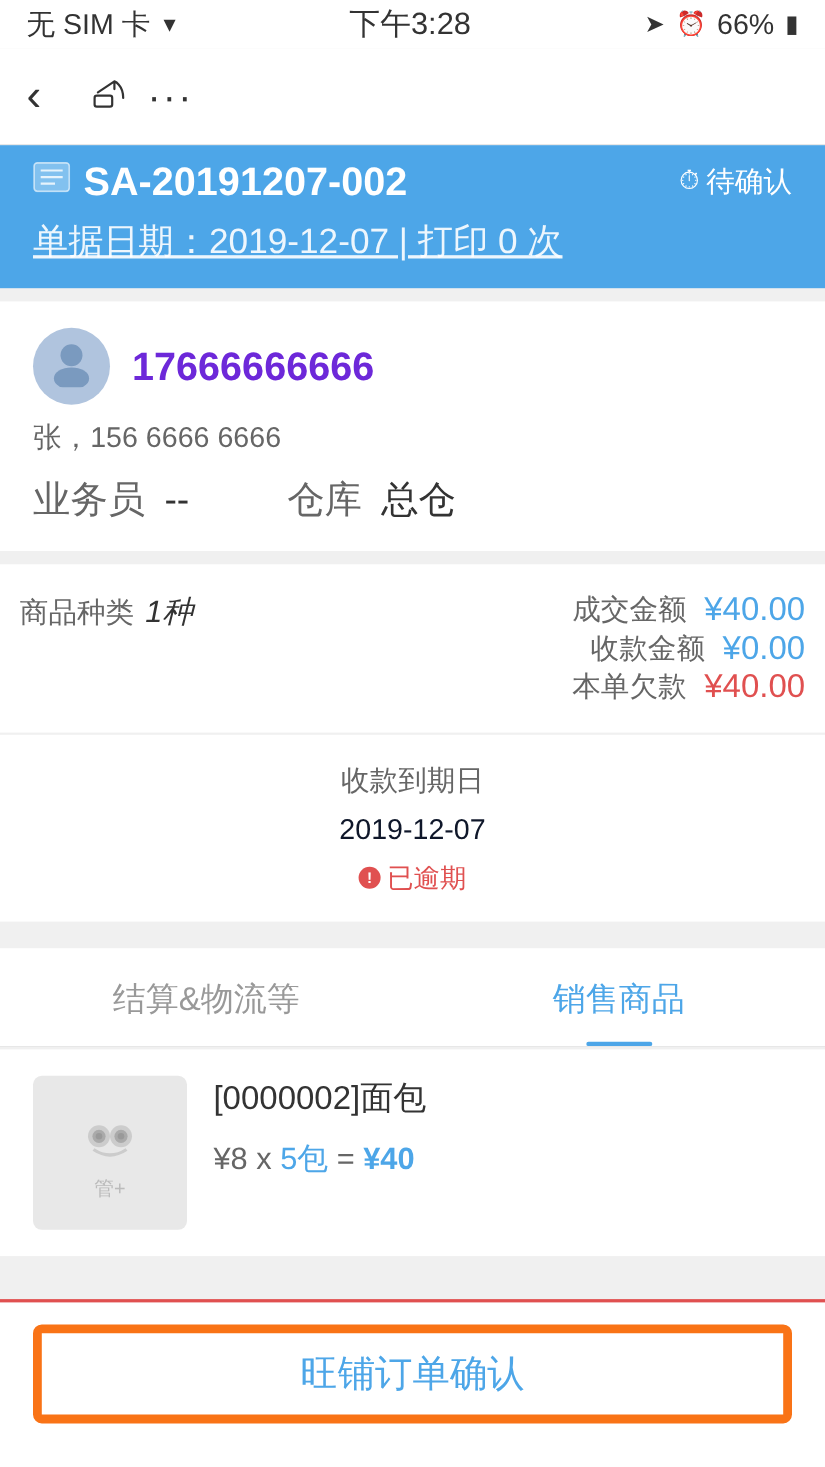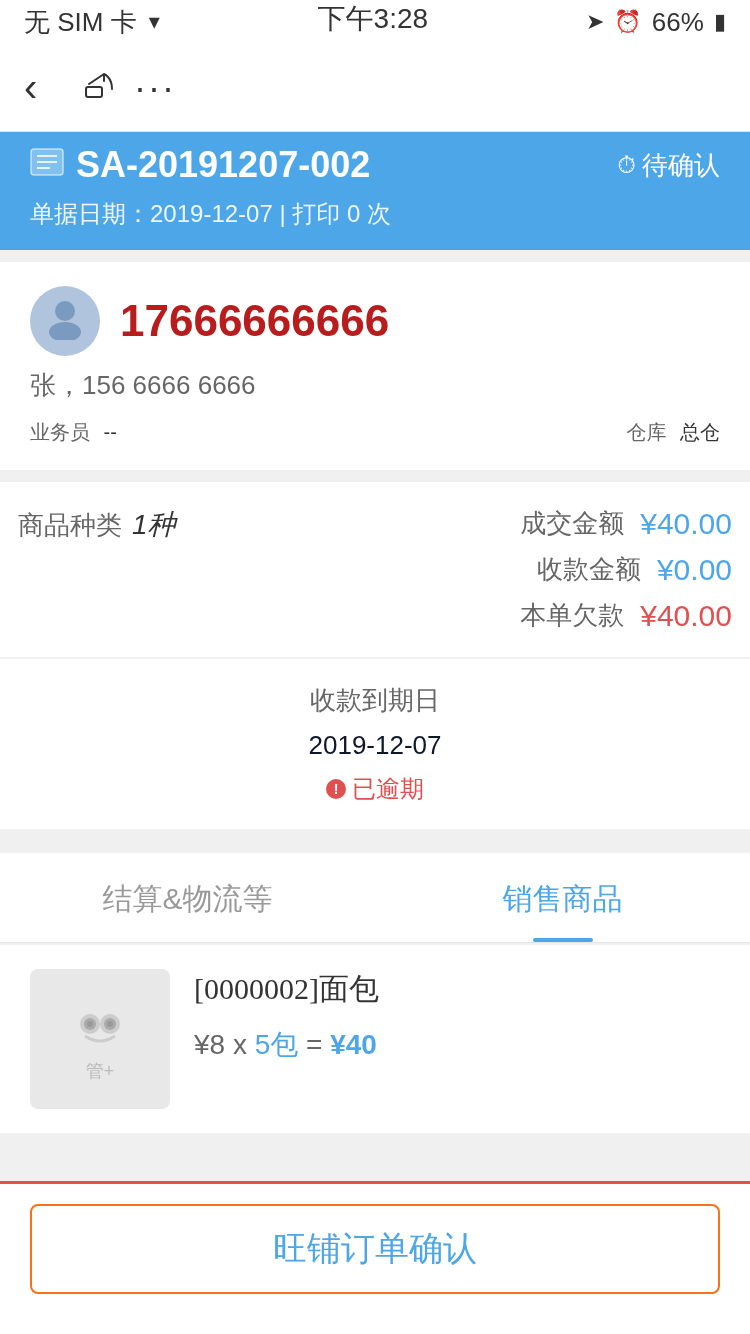--- a/index.html
+++ b/index.html
@@ -11,20 +11,21 @@
       background: #f0f0f0;
       font-size: 28px;
       color: #333;
     }
 
     
     .status-bar {
       height: 44px;
       background: #fff;
       display: flex;
+      align-items: center;
       justify-content: space-between;
       padding: 0 24px;
       font-size: 26px;
       font-weight: 500;
     }
     .status-left { display: flex; align-items: center; gap: 12px; }
     .status-right { display: flex; align-items: center; gap: 10px; }
     .wifi-icon { font-size: 22px; }
 
     
@@ -79,22 +80,23 @@
       align-items: center;
       gap: 12px;
     }
     .order-status {
       font-size: 26px;
       display: flex;
       align-items: center;
       gap: 6px;
     }
     .order-date {
-      font-size: 24px;
+      font-size: 32px;
       color: rgba(255,255,255,0.9);
+      text-decoration: underline;
     }
 
     
     .customer-section {
       background: #fff;
       padding: 24px 30px;
       margin-top: 12px;
     }
     .customer-row {
       display: flex;
@@ -110,35 +112,34 @@
       display: flex;
       align-items: center;
       justify-content: center;
       flex-shrink: 0;
     }
     .avatar-icon {
       font-size: 36px;
       color: #7a9abf;
     }
     .customer-phone {
-      font-size: 44px;
+      font-size: 36px;
       font-weight: 600;
-      color: #b91c1c;
+      color: #6d28d9;
     }
     .customer-detail {
       font-size: 26px;
       color: #666;
       margin-bottom: 16px;
     }
     .customer-meta {
       display: flex;
-      gap: 48px;
-      font-size: 20px;
+      gap: 89px;
+      font-size: 34px;
       color: #666;
-      justify-content: space-between;
     }
     .meta-item span:last-child {
       color: #333;
       margin-left: 8px;
     }
 
     
     .divider {
       height: 12px;
       background: #f0f0f0;
@@ -159,21 +160,21 @@
       align-items: center;
       font-size: 26px;
       color: #666;
     }
     .summary-label { color: #666; }
     .summary-value { color: #333; margin-left: 10px; font-size: 28px; font-style: italic; }
     .summary-right {
       display: flex;
       flex-direction: column;
       align-items: flex-end;
-      gap: 11px;
+      gap: 0;
     }
     .summary-item {
       display: flex;
       gap: 16px;
       font-size: 26px;
       align-items: center;
     }
     .summary-item-label { color: #666; }
     .amount-blue { color: #4da6e8; font-size: 30px; font-weight: 500; }
     .amount-red { color: #e05050; font-size: 30px; font-weight: 500; }
@@ -263,21 +264,20 @@
       justify-content: center;
       flex-shrink: 0;
     }
     .product-info {
       flex: 1;
     }
     .product-name {
       font-size: 30px;
       color: #333;
       margin-bottom: 16px;
-      font-family: Liberation Serif, serif;
     }
     .product-price {
       font-size: 28px;
       color: #666;
     }
     .product-price .qty { color: #4da6e8; }
     .product-price .total { color: #4da6e8; font-weight: 600; }
 
     
     .empty-area {
@@ -293,21 +293,21 @@
       left: 0;
       width: 750px;
       background: #fff;
       padding: 20px 30px 40px;
       border-top: 3px solid #e05050;
     }
     .confirm-btn {
       width: 100%;
       height: 90px;
       background: #fff;
-      border: 2px solid #f97316;
+      border: 8px solid #f97316;
       border-radius: 8px;
       font-size: 34px;
       color: #4da6e8;
       cursor: pointer;
       display: flex;
       align-items: center;
       justify-content: center;
       font-weight: 500;
     }
 

